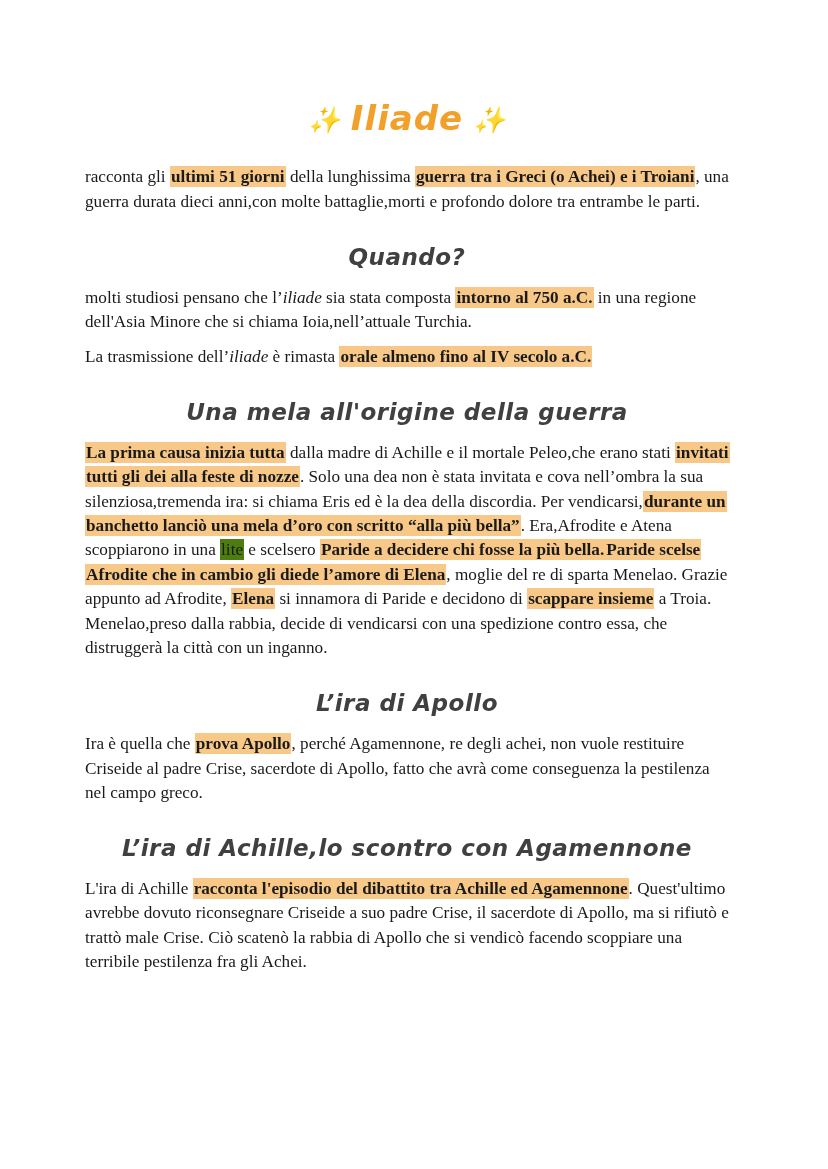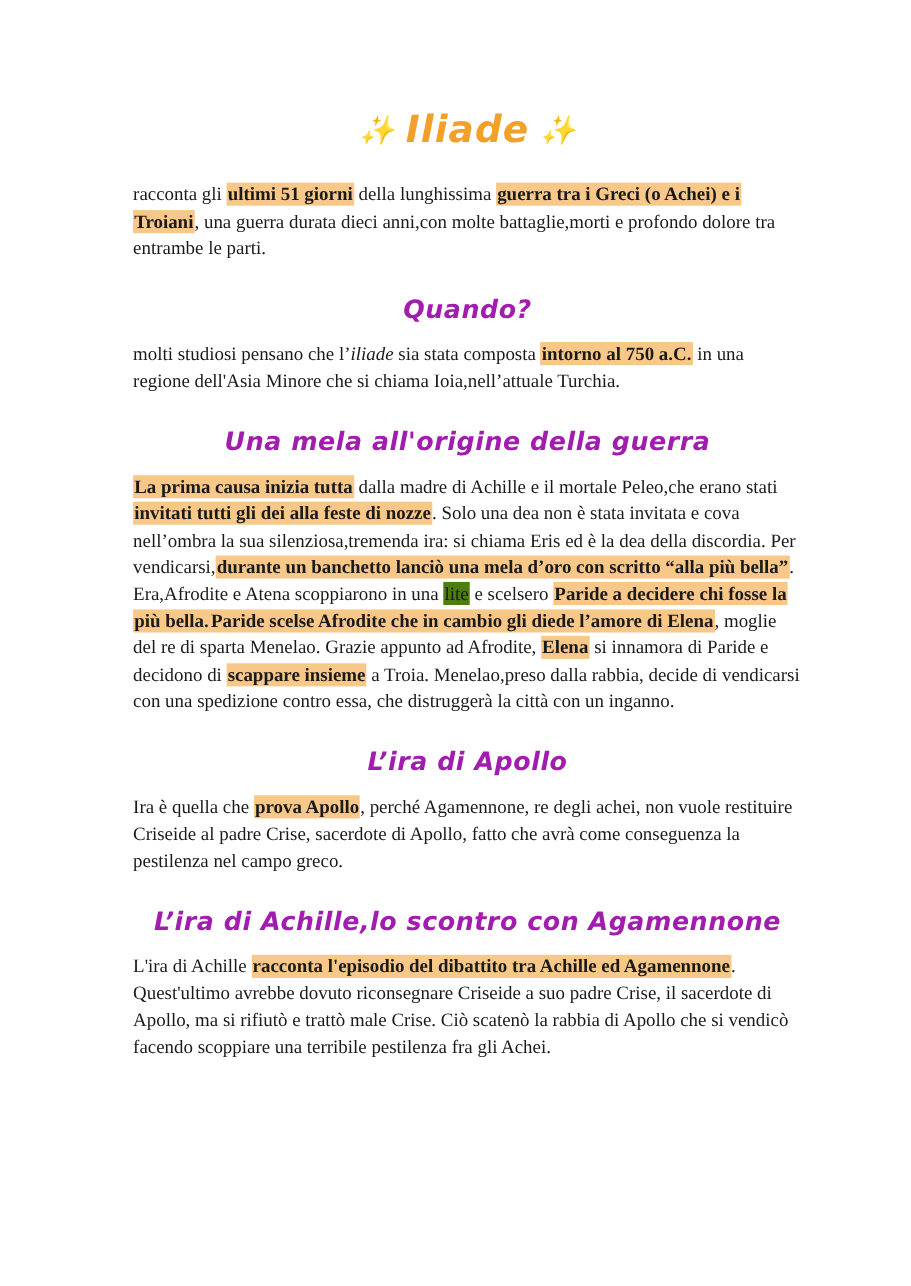--- a/index.html
+++ b/index.html
@@ -12,21 +12,21 @@
     height: 1169px;
     font-family: "Liberation Serif", serif;
     color: #1a1a1a;
     overflow: hidden;
   }
   .page {
     position: relative;
     width: 828px;
     height: 1169px;
     box-sizing: border-box;
-    padding: 100px 98px 40px 120px;
+    padding: 100px 98px 40px 84px;
   }
   .doc-title {
     text-align: center;
     font-family: "DejaVu Sans", sans-serif;
     font-style: italic;
     font-weight: bold;
     font-size: 34px;
     color: #f2a02a;
     letter-spacing: 1px;
     margin: 0 0 28px 0;
@@ -39,21 +39,21 @@
   }
   .doc-title .title-text {
     padding: 0 10px;
   }
   h2.section-heading {
     text-align: center;
     font-family: "DejaVu Sans", sans-serif;
     font-style: italic;
     font-weight: bold;
     font-size: 23px;
-    color: #a21caf;
+    color: #404040;
     margin: 30px 0 14px 0;
     line-height: 1.2;
     letter-spacing: 0.5px;
   }
   p.para {
     font-size: 17.2px;
     line-height: 1.42;
     margin: 0 0 10px 1px;
     text-align: left;
   }
@@ -87,20 +87,23 @@
   <p class="para">
     <span>racconta gli </span><span class="hl">ultimi 51 giorni</span><span> della lunghissima </span><span class="hl">guerra tra i Greci (o Achei) e i Troiani</span><span>, una guerra durata dieci anni,con molte battaglie,morti e profondo dolore tra entrambe le parti.</span>
   </p>
 
   <h2 class="section-heading">Quando?</h2>
 
   <p class="para">
     <span>molti studiosi pensano che l’</span><span class="it">iliade</span><span> sia stata composta </span><span class="hl">intorno al 750 a.C.</span><span> in una regione dell'Asia Minore che si chiama Ioia,nell’attuale Turchia.</span>
   </p>
 
+  <p class="para">
+    <span>La trasmissione dell’</span><span class="it">iliade</span><span> è rimasta </span><span class="hl">orale almeno fino al IV secolo a.C.</span>
+  </p>
 
   <h2 class="section-heading">Una mela all'origine della guerra</h2>
 
   <p class="para">
     <span class="hl">La prima causa inizia tutta</span><span> dalla madre di Achille e il mortale Peleo,che erano stati </span><span class="hl">invitati tutti gli dei alla feste di nozze</span><span>. Solo una dea non è stata invitata e cova nell’ombra la sua silenziosa,tremenda ira: si chiama Eris ed è la dea della discordia. Per vendicarsi,</span><span class="hl">durante un banchetto lanciò una mela d’oro con scritto “alla più bella”</span><span>. Era,Afrodite e Atena scoppiarono in una </span><span class="hl-plain">lite</span><span>  e scelsero </span><span class="hl">Paride a decidere chi fosse la più bella.</span><span class="hl">Paride scelse Afrodite che in cambio gli diede l’amore di Elena</span><span>, moglie del re di sparta Menelao. Grazie appunto ad Afrodite, </span><span class="hl">Elena</span><span> si innamora di Paride e decidono di </span><span class="hl">scappare insieme</span><span> a Troia. Menelao,preso dalla rabbia, decide di vendicarsi con una spedizione contro essa, che distruggerà la città con un inganno.</span>
   </p>
 
   <h2 class="section-heading">L’ira di Apollo</h2>
 
   <p class="para">

